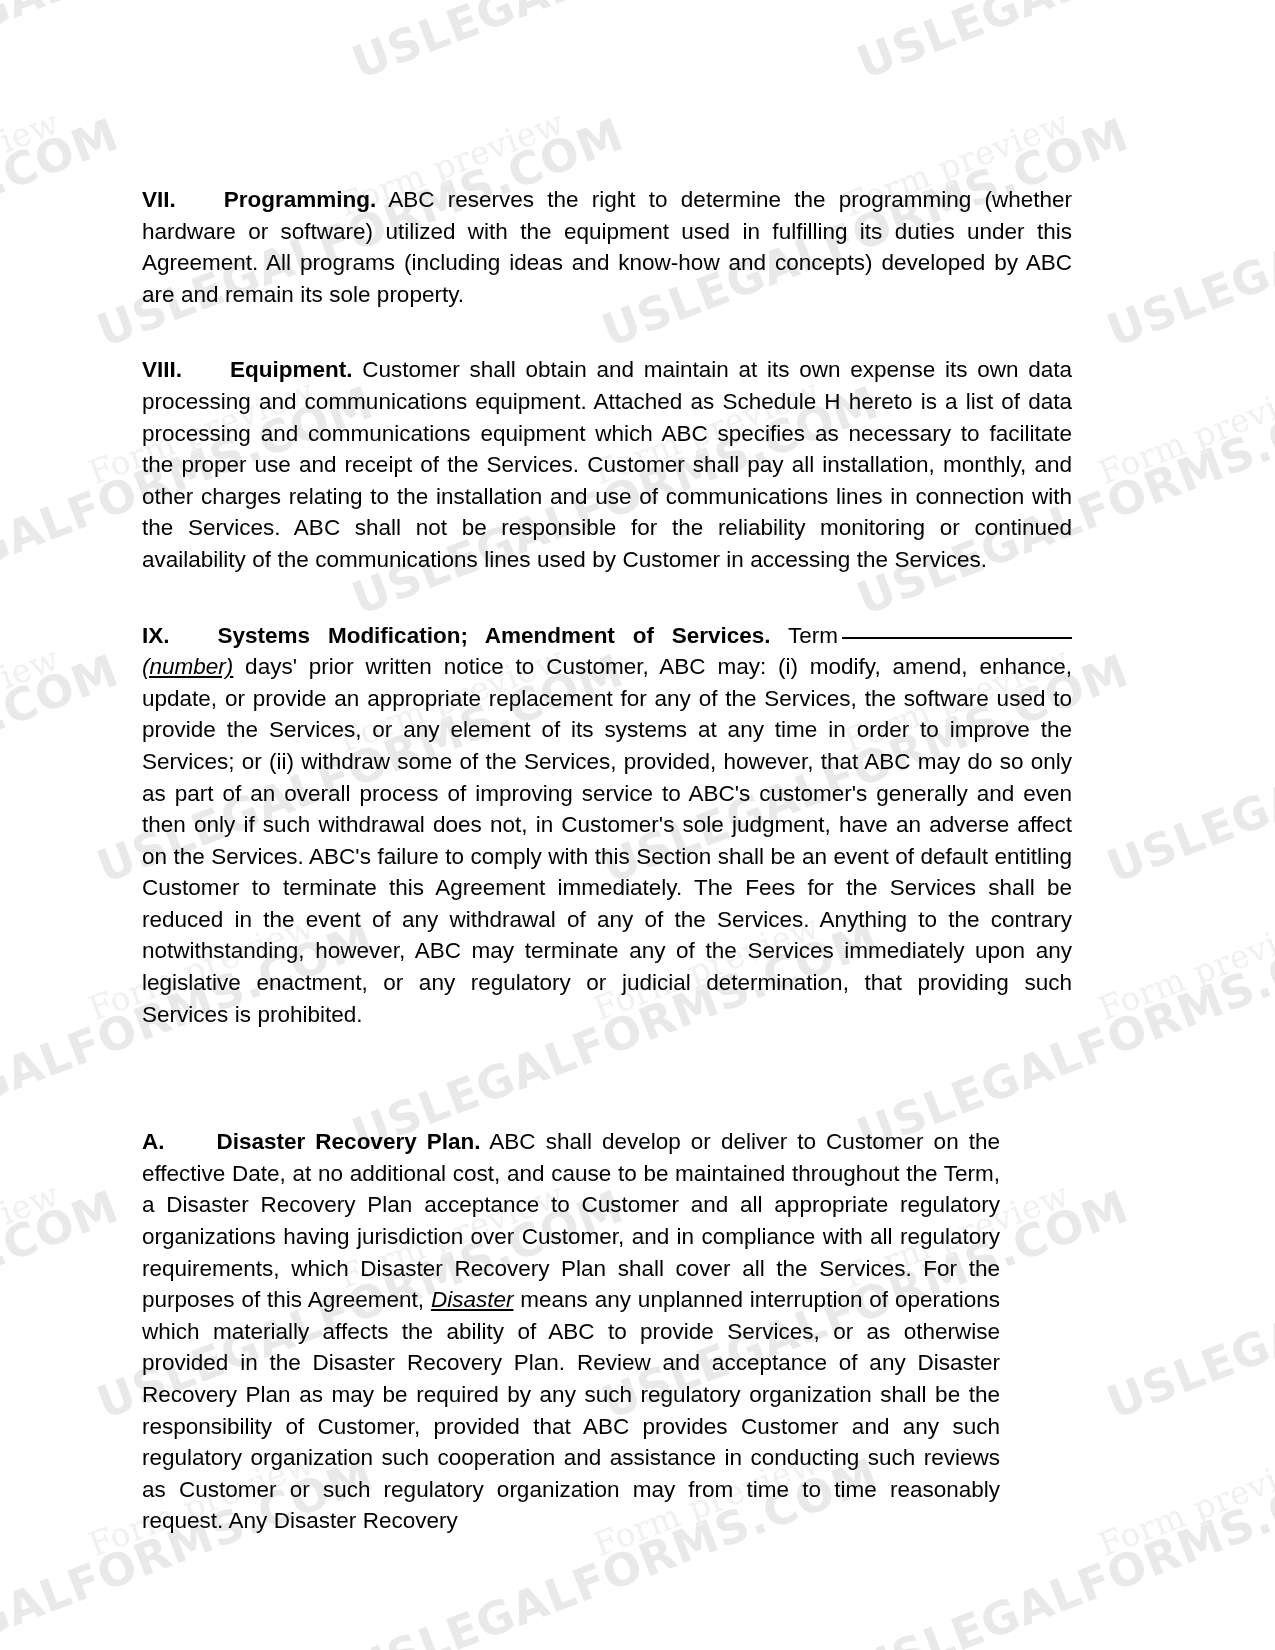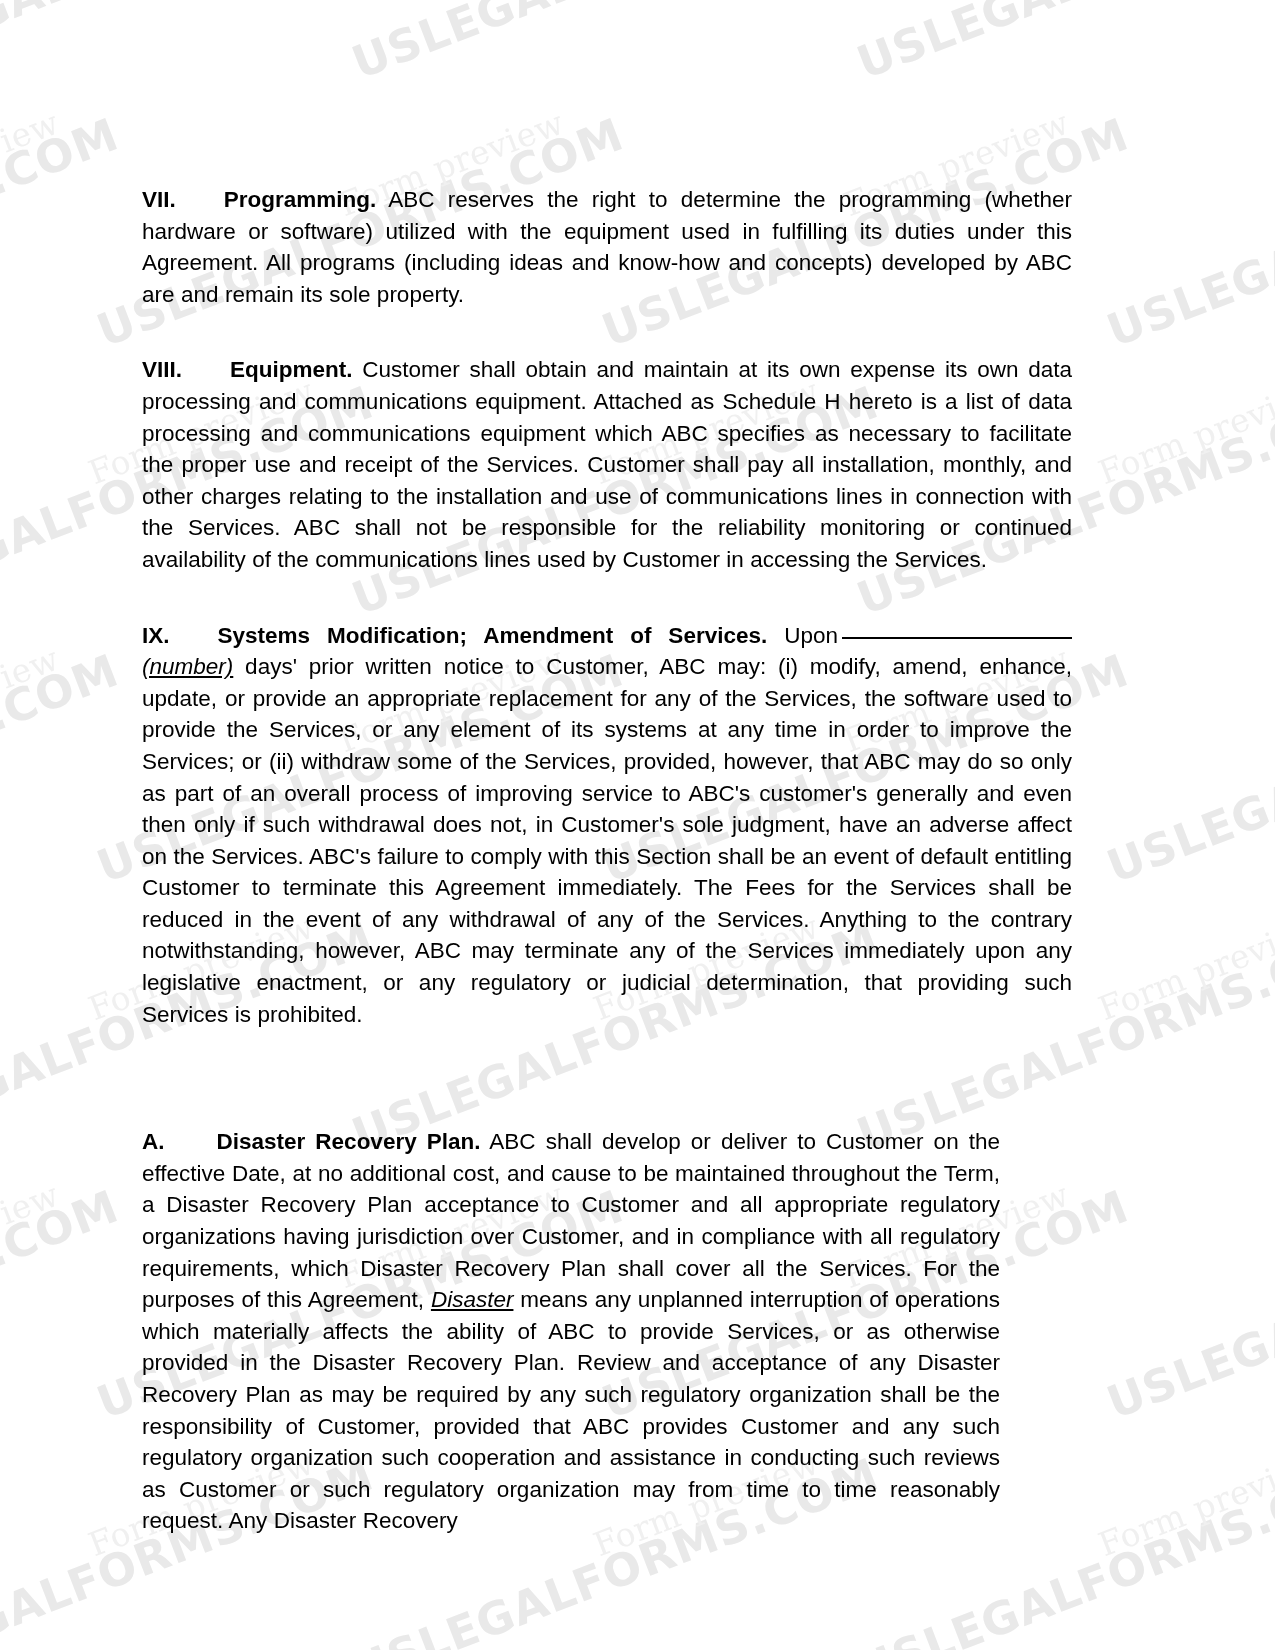--- a/index.html
+++ b/index.html
@@ -209,21 +209,21 @@
 
     <p class="para">
       <span class="sec-num">VIII.</span><span class="sec-tab"></span><span class="sec-title">Equipment</span><span class="sec-title">.</span>
       <span>Customer shall obtain and maintain at its own expense its own data processing and communications equipment. Attached as </span><span class="b">Schedule H</span><span> hereto is a list of data processing and communications equipment which ABC specifies as necessary to facilitate the proper use and receipt of the Services. Customer shall pay all installation, monthly, and other charges relating to the installation and use of communications lines in connection with the Services. ABC shall not be responsible for the reliability monitoring or continued availability of the communications lines used by Customer in accessing the Services.</span>
     </p>
 
     <div class="spacer-md"></div>
 
     <p class="para">
       <span class="sec-num">IX.</span><span class="sec-tab"></span><span class="sec-title">Systems Modification; Amendment of Services</span><span class="sec-title">.</span>
-      <span>Upon</span><span class="blank-rule"></span>
+      <span>Term</span><span class="blank-rule"></span>
       <span class="i">(number)</span><span> days' prior written notice to Customer, ABC may: </span><span class="b">(i)</span><span> modify, amend, enhance, update, or provide an appropriate replacement for any of the Services, the software used to provide the Services, or any element of its systems at any time in order to improve the Services; or </span><span class="b">(ii)</span><span> withdraw some of the Services, provided, however, that ABC may do so only as part of an overall process of improving service to ABC's customer's generally and even then only if such withdrawal does not, in Customer's sole judgment, have an adverse affect on the Services. ABC's failure to comply with this Section shall be an event of default entitling Customer to terminate this Agreement immediately. The Fees for the Services shall be reduced in the event of any withdrawal of any of the Services. Anything to the contrary notwithstanding, however, ABC may terminate any of the Services immediately upon any legislative enactment, or any regulatory or judicial determination, that providing such Services is prohibited.</span>
     </p>
 
     <div class="spacer-lg"></div>
 
 
     <div class="spacer-lg"></div>
 
     <p class="para subsec">
       <span class="sec-num">A.</span><span class="sec-tab"></span><span class="sec-title">Disaster Recovery Plan</span><span class="sec-title">.</span>

